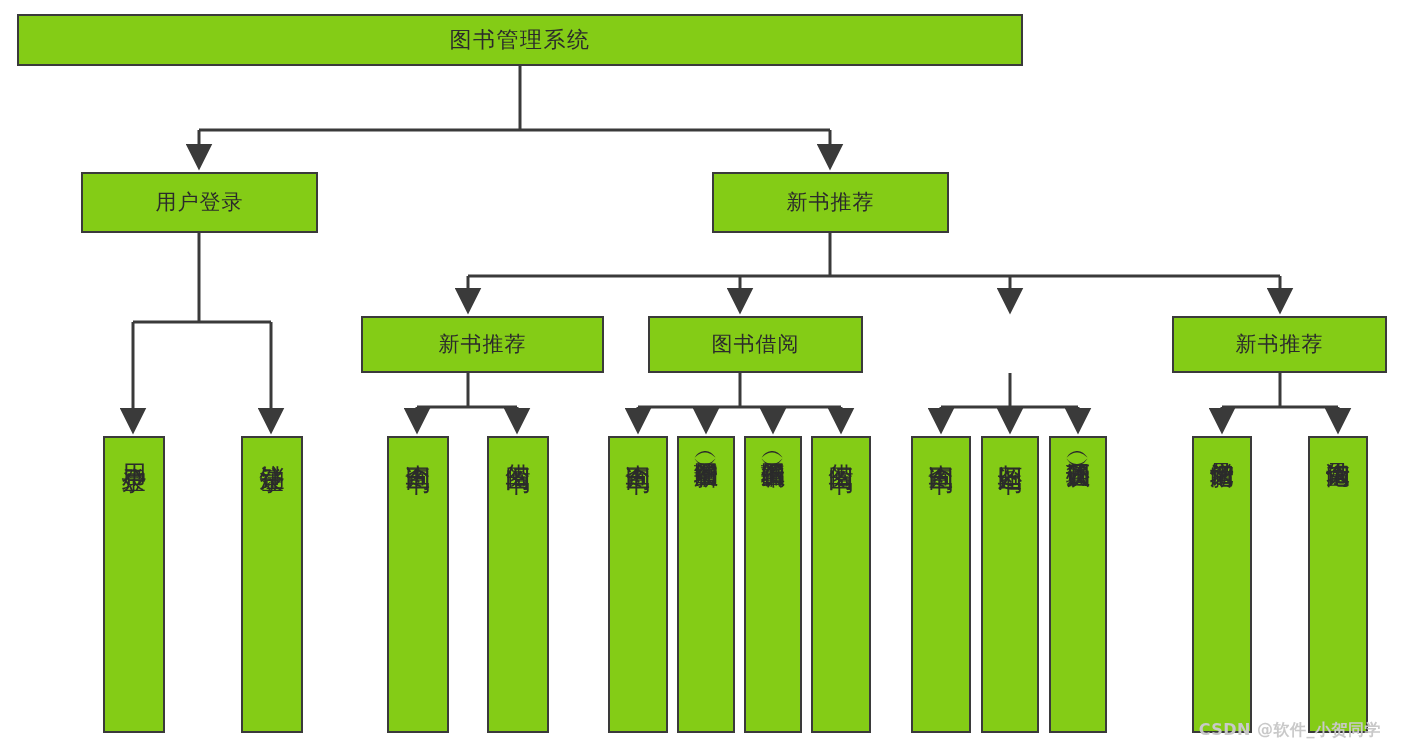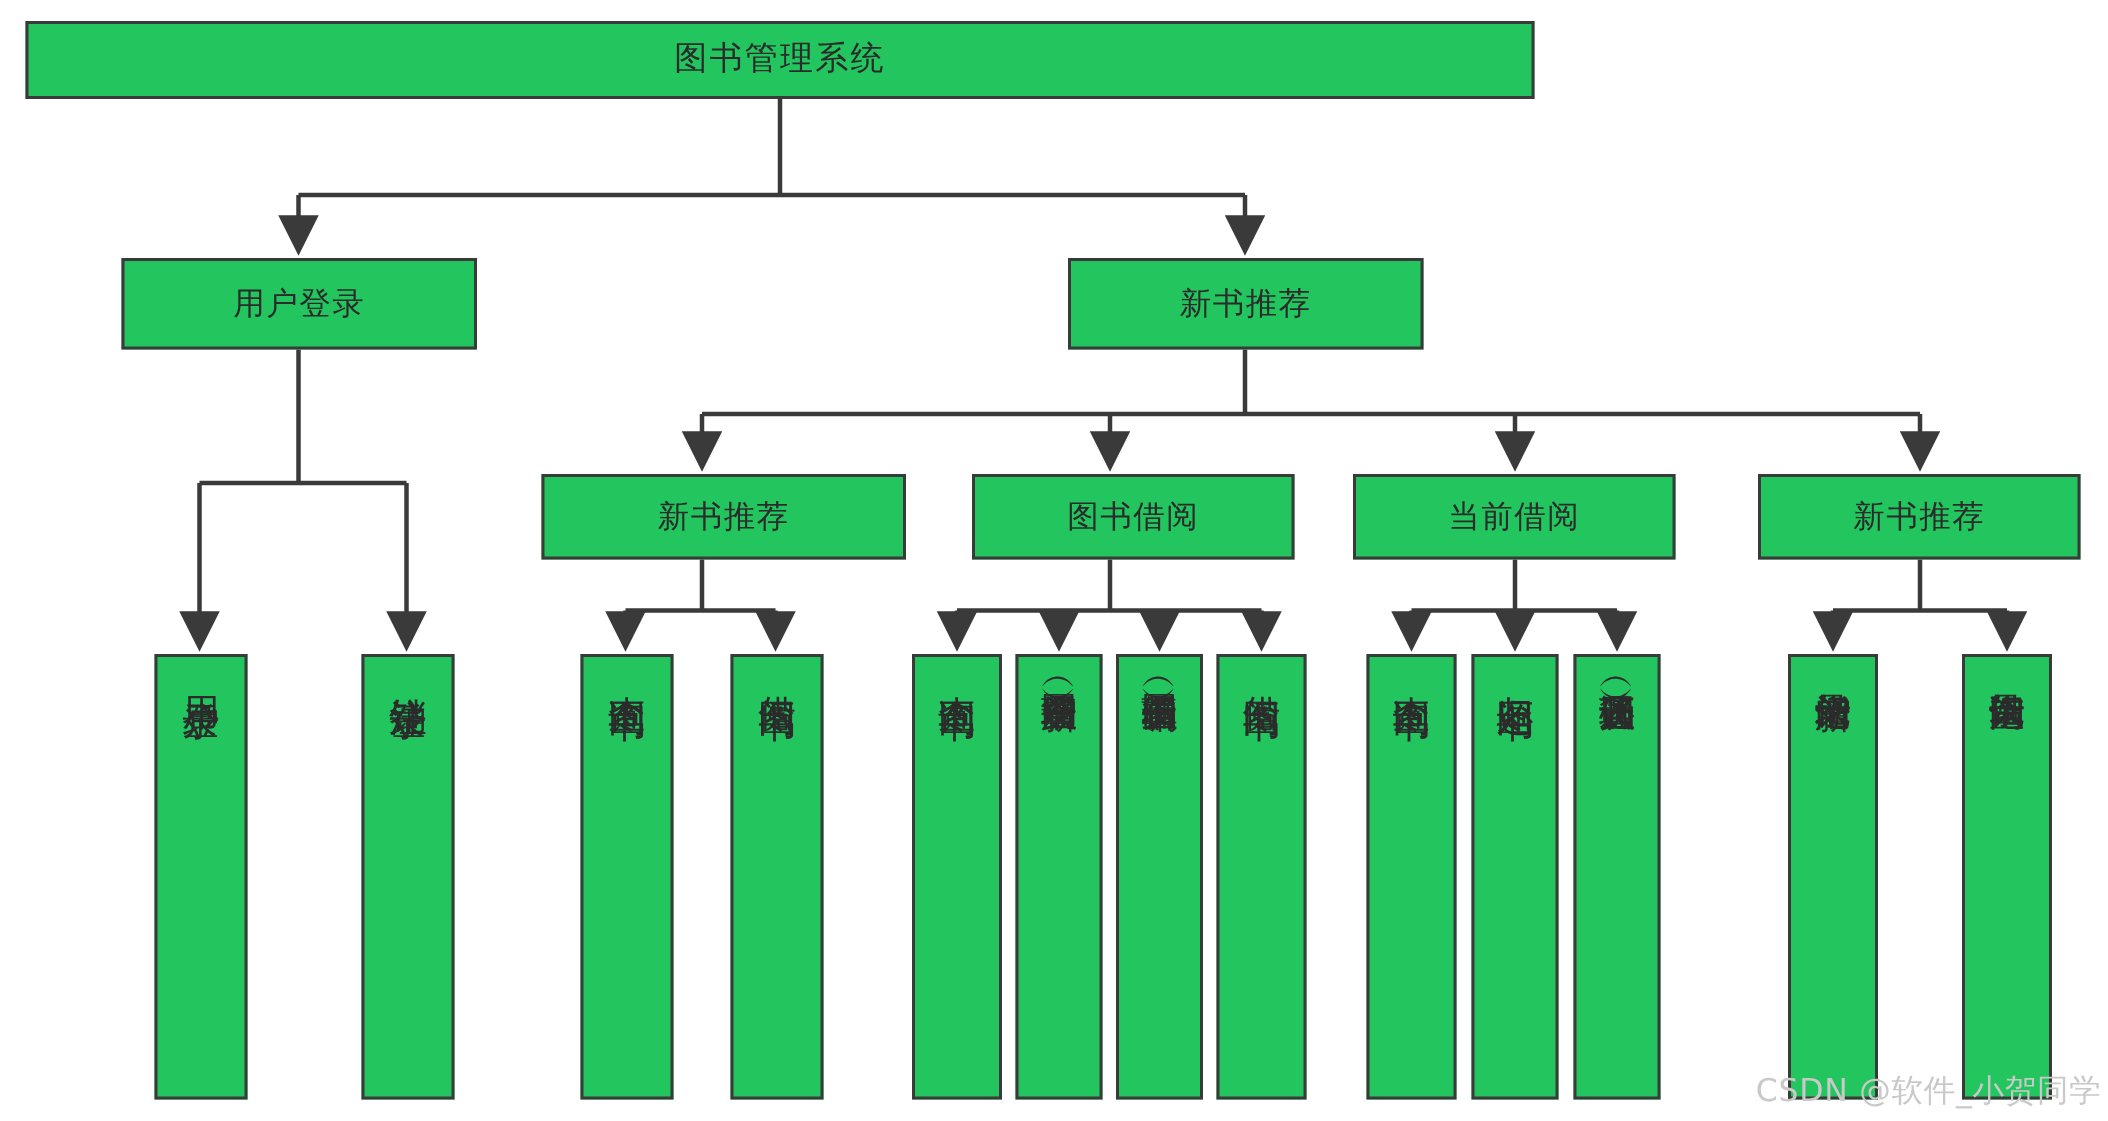--- a/index.html
+++ b/index.html
@@ -22,21 +22,21 @@
     position: absolute;
     left: 0;
     top: 0;
     width: 1405px;
     height: 747px;
     pointer-events: none;
   }
   .node {
     position: absolute;
     box-sizing: border-box;
-    background: #22c55e;
+    background: #84cc16;
     border: 2.5px solid #3a3a3a;
     display: flex;
     align-items: center;
     justify-content: center;
     color: #2b2b2b;
   }
   .node .label {
     display: block;
     text-align: center;
     line-height: 1.18;
@@ -64,26 +64,27 @@
     letter-spacing: 2px;
     white-space: nowrap;
     margin: 0 auto;
   }
   .node.vert.tight .label {
     font-size: 24px;
     letter-spacing: 0px;
   }
   #watermark {
     position: absolute;
-    right: 4px;
+    right: 24px;
     bottom: 6px;
-    font-size: 21px;
+    font-size: 16px;
     color: #c9c9c9;
     letter-spacing: 0.5px;
     white-space: nowrap;
+    font-weight: bold;
   }
 </style>
 </head>
 <body>
 
 <div id="diagram-root">
 
   <svg id="edges-layer" viewBox="0 0 1405 747" xmlns="http://www.w3.org/2000/svg">
     <defs>
       <marker id="arrow" viewBox="0 0 12 12" refX="10" refY="6" markerWidth="9" markerHeight="9" orient="auto-start-reverse">
@@ -144,23 +145,20 @@
   <div class="node horiz" style="left:712px; top:172px; width:237px; height:61px;">
     <span class="label">新书推荐</span>
   </div>
 
   <div class="node horiz" style="left:361px; top:316px; width:243px; height:57px;">
     <span class="label">新书推荐</span>
   </div>
   <div class="node horiz" style="left:648px; top:316px; width:215px; height:57px;">
     <span class="label">图书借阅</span>
   </div>
-  <div class="node horiz" style="left:902px; top:316px; width:215px; height:57px;">
-    <span class="label">当前借阅</span>
-  </div>
   <div class="node horiz" style="left:1172px; top:316px; width:215px; height:57px;">
     <span class="label">新书推荐</span>
   </div>
 
   <div class="node vert" style="left:103px; top:436px; width:62px; height:297px;">
     <span class="label">用户登录</span>
   </div>
   <div class="node vert" style="left:241px; top:436px; width:62px; height:297px;">
     <span class="label">注销登录</span>
   </div>

